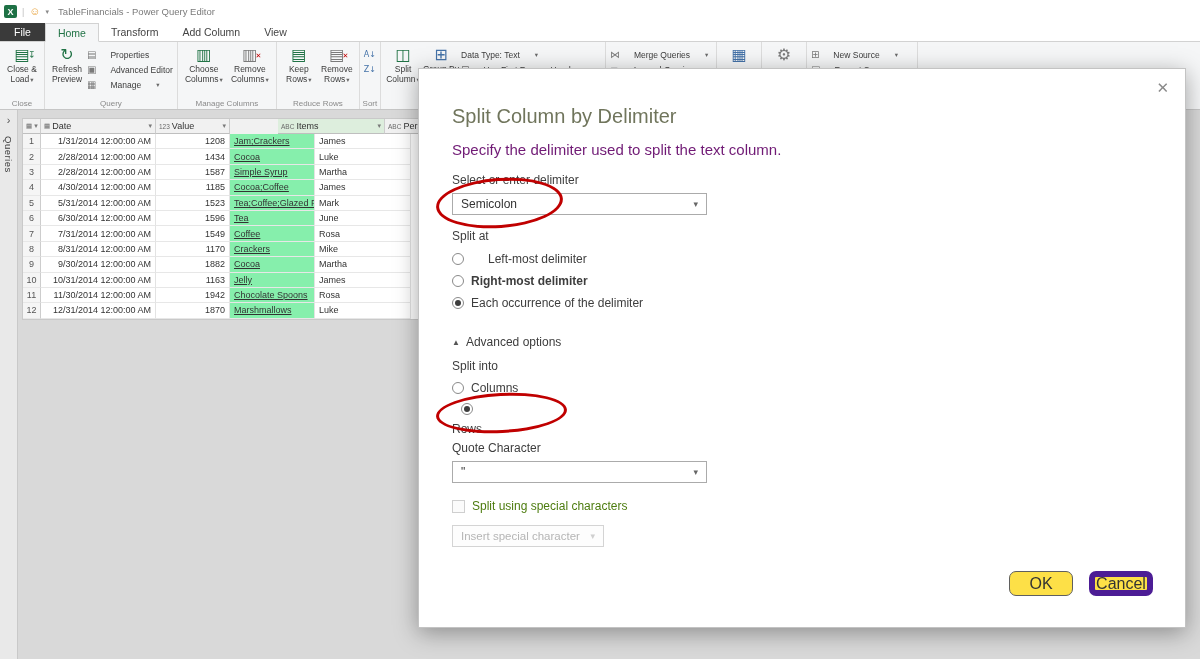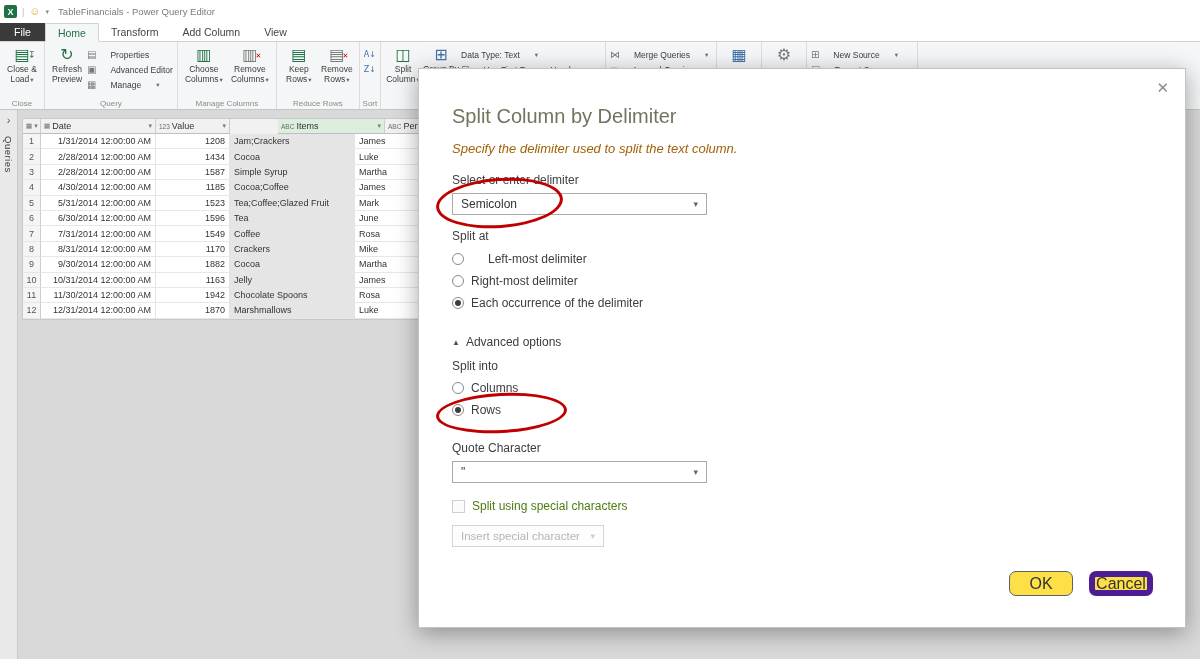--- a/index.html
+++ b/index.html
@@ -84,29 +84,29 @@
   .th .ticon { font-size:6.5px; color:#6a6a6a; }
   .th.green { background:#ddeedd;margin-left:48px; }
   .c-num { width:18px; } .c-date { width:115px; } .c-val { width:74px; } .c-items { width:107px; } .c-pers { width:96px; }
   .trow { display:flex; height:15.4px; }
   .cell { padding:0 4px; border-right:1px solid #e3e3e3; border-bottom:1px solid #e7e7e7;
           display:flex; align-items:center; overflow:hidden; white-space:nowrap; }
   .cell.num { width:18px; background:#f5f5f5; color:#555; justify-content:center; padding:0 1px;
               border-right:1px solid #cdcdcd; }
   .cell.date { width:115px; justify-content:flex-end; }
   .cell.val { width:74px; justify-content:flex-end; }
-  .cell.items { width:125px; background:#e5e5e5; }
+  .cell.items { width:85px; background:#86efac;text-decoration:underline; }
   .cell.pers { width:96px; }
 
   
   .dialog { position:absolute; left:418px; top:68px; width:768px; height:560px; background:#fff;
             border:1px solid #c3c3c3; box-shadow:0 5px 22px rgba(0,0,0,.35); z-index:10; }
   .dlg-close { position:absolute; top:10px; right:16px; font-size:15px; color:#8a8a8a; cursor:default; }
   .dlg-title { position:absolute; left:33px; top:36px; font-size:20px; color:#70755c; }
-  .dlg-desc { position:absolute; left:33px; top:72px; font-size:13px; color:#a16207;font-style:italic; }
+  .dlg-desc { position:absolute; left:33px; top:72px; font-size:15px; color:#701a75; }
   .dlg-label { position:absolute; left:33px; font-size:12px; color:#3d3d3d; }
   .combo { position:absolute; left:33px; width:255px; height:22px; border:1px solid #ababab; background:#fff;
            display:flex; align-items:center; padding:0 8px; font-size:12px; color:#333; }
   .combo::after { content:"▾"; margin-left:auto; font-size:9px; color:#666; }
   .opt { position:absolute; left:33px; display:flex; align-items:center; gap:7px; font-size:12px; color:#3d3d3d; }
   .radio { width:12px; height:12px; border:1px solid #8a8a8a; border-radius:50%; background:#fff; flex:none; }
   .radio.sel::after { content:""; display:block; width:6px; height:6px; margin:2px; border-radius:50%; background:#3d3d3d; }
   .adv { position:absolute; left:33px; top:266px; display:flex; align-items:center; gap:6px;
          font-size:12px; color:#3d3d3d; }
   .adv .tri { font-size:8px; color:#555; }
@@ -407,40 +407,40 @@
     <div class="dlg-label" style="top:104px;">Select or enter delimiter</div>
     <div class="combo" style="top:124px;">
       <span>Semicolon</span>
     </div>
 
     <div class="dlg-label" style="top:160px;">Split at</div>
     <div class="opt" style="top:183px;gap:24px;">
       <span class="radio"></span>
       <span>Left-most delimiter</span>
     </div>
-    <div class="opt" style="top:205px;">
+    <div class="opt" style="top:205px;font-weight:bold;">
       <span class="radio"></span>
       <span>Right-most delimiter</span>
     </div>
     <div class="opt" style="top:227px;">
       <span class="radio sel"></span>
       <span>Each occurrence of the delimiter</span>
     </div>
 
     <div class="adv">
       <span class="tri">▲</span>
       <span>Advanced options</span>
     </div>
 
     <div class="dlg-label" style="top:290px;">Split into</div>
     <div class="opt" style="top:312px;">
       <span class="radio"></span>
       <span>Columns</span>
     </div>
-    <div class="opt" style="top:334px;">
+    <div class="opt" style="top:334px;flex-direction:column;">
       <span class="radio sel"></span>
       <span>Rows</span>
     </div>
 
     <div class="dlg-label" style="top:372px;">Quote Character</div>
     <div class="combo" style="top:392px;">
       <span>"</span>
     </div>
 
     <div class="chkrow">

